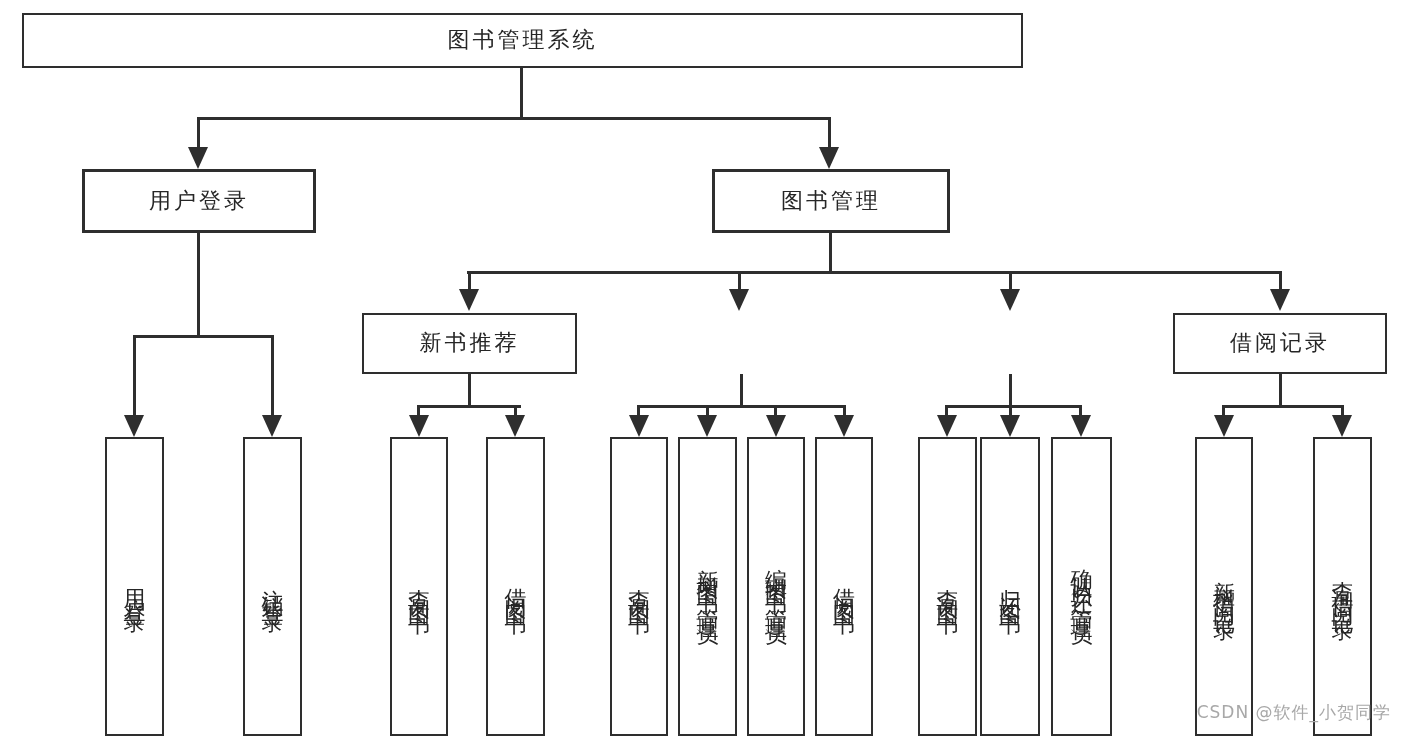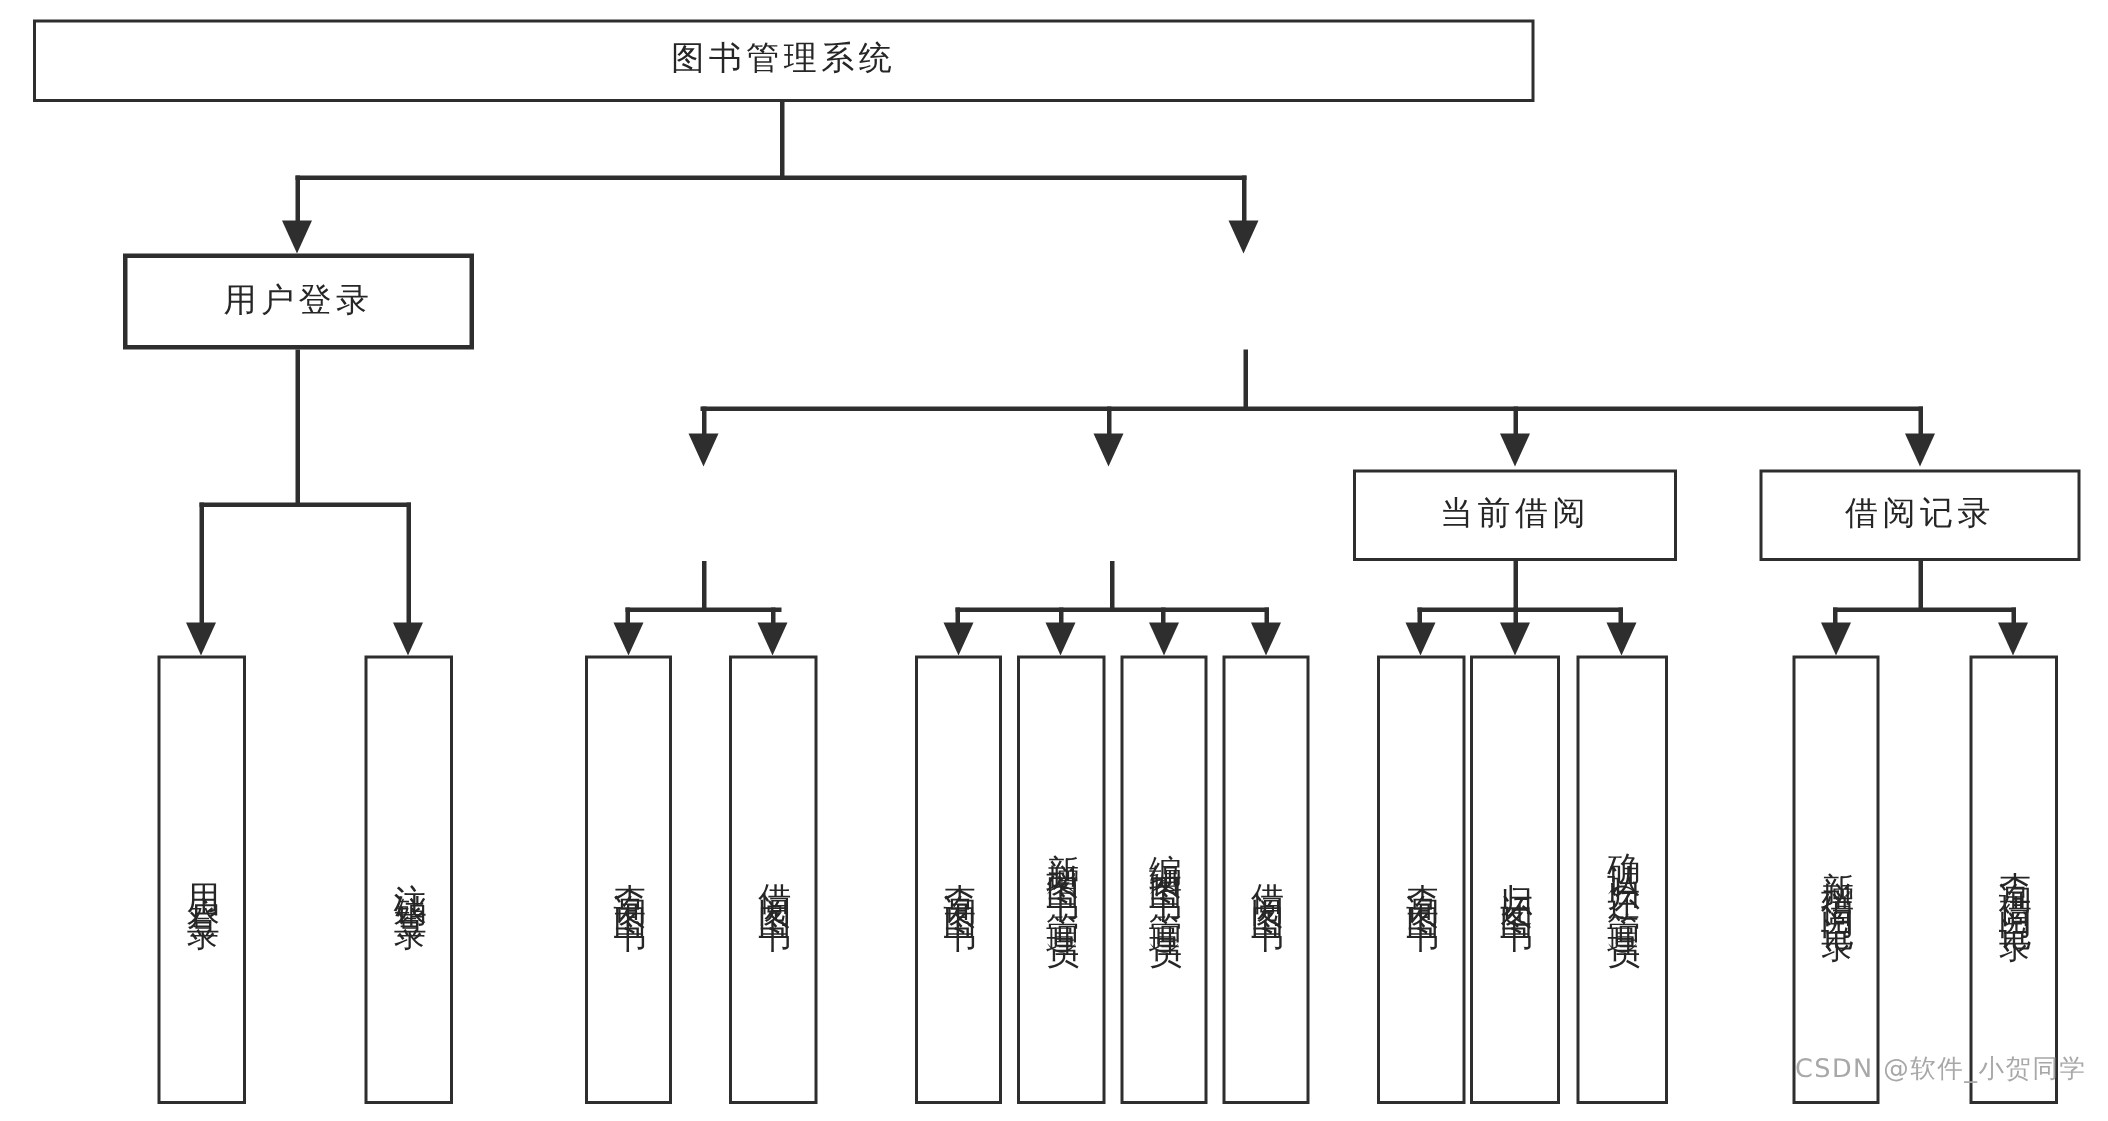--- a/index.html
+++ b/index.html
@@ -45,41 +45,44 @@
   <div class="vline" style="left:520px; top:68px; width:3px; height:50px;"></div>
   <div class="hline" style="left:197px; top:117px; width:634px; height:3px;"></div>
   <div class="vline" style="left:197px; top:117px; width:3px; height:33px;"></div>
   <div class="arr" style="left:188px; top:147px;"></div>
   <div class="vline" style="left:828px; top:117px; width:3px; height:33px;"></div>
   <div class="arr" style="left:819px; top:147px;"></div>
 
   <div class="box b3" style="left:82px; top:169px; width:234px; height:64px;">
     <span class="lbl">用户登录</span>
   </div>
+  <div class="box b3" style="left:712px; top:169px; width:238px; height:64px;">
+    <span class="lbl">图书管理</span>
+  </div>
 
   <div class="vline" style="left:197px; top:233px; width:3px; height:105px;"></div>
   <div class="hline" style="left:133px; top:335px; width:141px; height:3px;"></div>
   <div class="vline" style="left:133px; top:335px; width:3px; height:82px;"></div>
   <div class="arr" style="left:124px; top:415px;"></div>
   <div class="vline" style="left:271px; top:335px; width:3px; height:82px;"></div>
   <div class="arr" style="left:262px; top:415px;"></div>
 
   <div class="vline" style="left:829px; top:233px; width:3px; height:41px;"></div>
   <div class="hline" style="left:467px; top:271px; width:815px; height:3px;"></div>
   <div class="vline" style="left:468px; top:271px; width:3px; height:22px;"></div>
   <div class="arr" style="left:459px; top:289px;"></div>
   <div class="vline" style="left:738px; top:271px; width:3px; height:22px;"></div>
   <div class="arr" style="left:729px; top:289px;"></div>
   <div class="vline" style="left:1009px; top:271px; width:3px; height:22px;"></div>
   <div class="arr" style="left:1000px; top:289px;"></div>
   <div class="vline" style="left:1279px; top:271px; width:3px; height:22px;"></div>
   <div class="arr" style="left:1270px; top:289px;"></div>
 
-  <div class="box" style="left:902px; top:313px; width:216px; height:61px;">
-    <span class="lbl">当前借阅</span>
+  <div class="box" style="left:362px; top:313px; width:215px; height:61px;">
+    <span class="lbl">新书推荐</span>
   </div>
   <div class="box" style="left:1173px; top:313px; width:214px; height:61px;">
     <span class="lbl">借阅记录</span>
   </div>
 
   <div class="vline" style="left:468px; top:374px; width:3px; height:34px;"></div>
   <div class="hline" style="left:417px; top:405px; width:104px; height:3px;"></div>
   <div class="vline" style="left:417px; top:405px; width:3px; height:12px;"></div>
   <div class="arr" style="left:409px; top:415px;"></div>
   <div class="vline" style="left:514px; top:405px; width:3px; height:12px;"></div>

